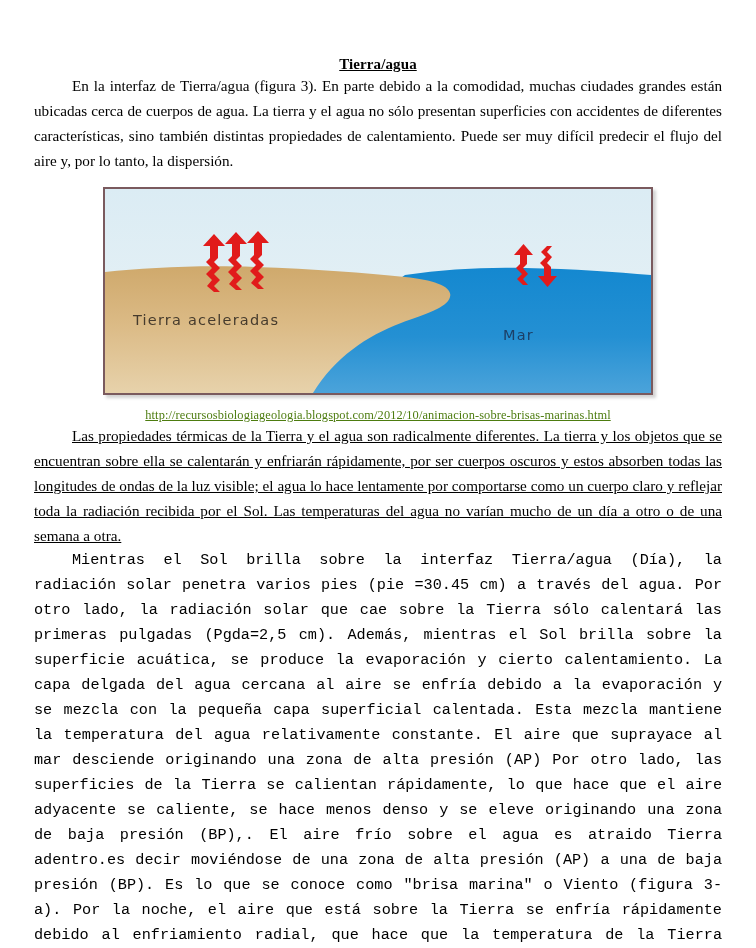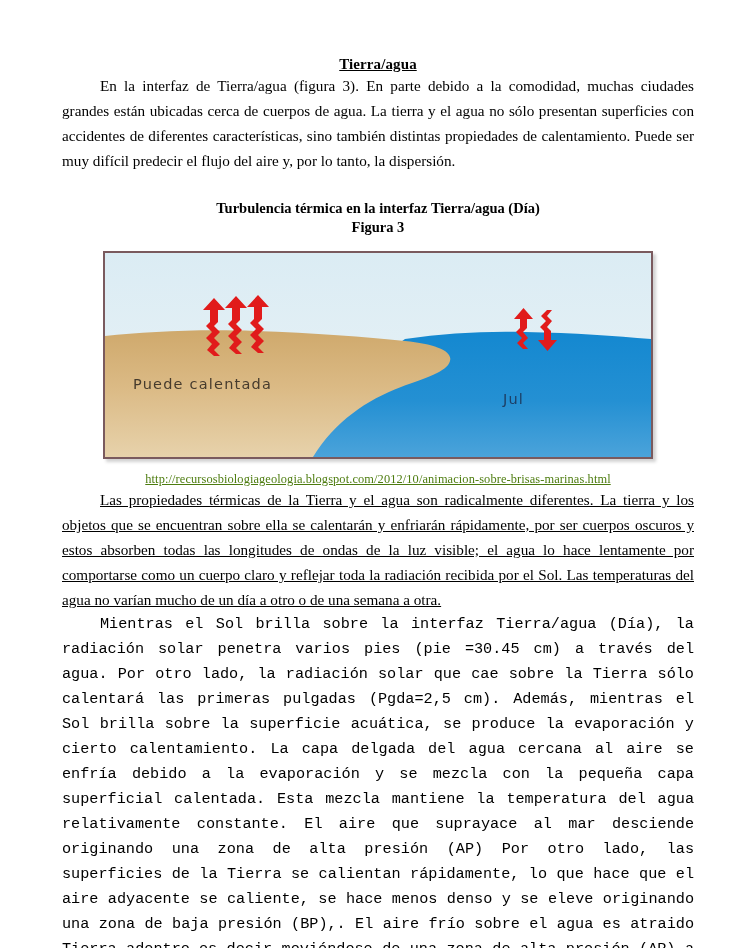--- a/index.html
+++ b/index.html
@@ -12,21 +12,21 @@
     height: 948px;
     overflow: hidden;
     font-family: "Liberation Serif", "DejaVu Serif", serif;
     color: #000000;
   }
   .page {
     position: relative;
     width: 756px;
     height: 948px;
     box-sizing: border-box;
-    padding: 0 62px;
+    padding: 0 34px;
   }
 
   
   .doc-title {
     text-align: center;
     font-weight: bold;
     font-size: 15px;
     margin: 0;
     padding-top: 56px;
     letter-spacing: 0.1px;
@@ -119,24 +119,20 @@
 </style>
 </head>
 <body>
 
 <div class="page">
 
   <h1 class="doc-title"><span>Tierra/agua</span></h1>
 
   <p class="body-text indent para-intro">En la  interfaz de Tierra/agua (figura 3). En parte debido a la comodidad, muchas ciudades grandes están ubicadas cerca de cuerpos de agua. La tierra y el agua no sólo presentan superficies con accidentes de diferentes características, sino también distintas propiedades de calentamiento. Puede ser muy difícil predecir el flujo del aire y, por lo tanto, la dispersión.</p>
 
-  <div class="figure-heading">
-    <span>Turbulencia térmica en la interfaz Tierra/agua (Día)</span>
-    <span class="line2">Figura 3</span>
-  </div>
 
   <div class="figure-wrap">
     <div class="figure-frame">
       <svg class="fig-svg" viewBox="0 0 546 204" preserveAspectRatio="none">
         <defs>
           <linearGradient id="skyGrad" x1="0" y1="0" x2="0" y2="1">
             <stop offset="0%" stop-color="#dbecf4"></stop>
             <stop offset="60%" stop-color="#e4f0f5"></stop>
             <stop offset="100%" stop-color="#edf5f7"></stop>
           </linearGradient>
@@ -185,22 +181,22 @@
                      L 20 9 L 10.5 -2 L 1 9 Z"></path>
           </g>
           <g transform="translate(432,57)">
             <path d="M 7 30 L 7 21 L 3 17 L 9 11 L 4 6 L 10 0
                      L 15 0 L 10 6 L 15 11 L 10 17 L 14 21 L 14 30
                      L 20 30 L 10.5 41 L 1 30 Z"></path>
           </g>
         </g>
       </svg>
 
-      <div class="fig-label land">Puede calentada</div>
-      <div class="fig-label sea">Jul</div>
+      <div class="fig-label land">Tierra aceleradas</div>
+      <div class="fig-label sea">Mar</div>
     </div>
   </div>
 
   <div class="figure-link-row">
     <a class="source-link" href="#">http://recursosbiologiageologia.blogspot.com/2012/10/animacion-sobre-brisas-marinas.html</a>
   </div>
 
   <p class="body-text indent para-after-figure">Las propiedades térmicas de la Tierra y el agua son radicalmente diferentes. La tierra y los objetos que se encuentran sobre ella se calentarán y enfriarán rápidamente, por ser  cuerpos oscuros y estos absorben todas las longitudes de ondas de la luz visible; el agua lo hace lentamente por comportarse como un cuerpo claro y reflejar toda la radiación recibida por el Sol. Las temperaturas del agua no varían mucho de un día a otro o de una semana a otra.</p>
 
   <p class="body-text indent para-main">Mientras el Sol brilla sobre la interfaz Tierra/agua (Día), la radiación solar penetra varios pies (pie =30.45 cm) a través del agua. Por otro lado, la radiación solar que cae sobre la Tierra sólo calentará las primeras pulgadas (Pgda=2,5 cm). Además, mientras el Sol brilla sobre la superficie acuática, se produce la evaporación y cierto calentamiento. La capa delgada del agua cercana al aire se enfría debido a la evaporación y se mezcla con la pequeña capa superficial calentada. Esta mezcla mantiene la temperatura del agua relativamente constante. El aire que suprayace al mar desciende originando una zona de alta presión (AP) Por otro lado, las superficies de la Tierra se calientan rápidamente, lo que hace que el aire adyacente se caliente, se hace menos denso y se eleve originando una zona de baja presión (BP),. El aire frío sobre el agua es atraido Tierra adentro.es decir moviéndose de una zona de alta presión (AP) a una de baja presión (BP).  Es lo que se conoce como "brisa marina" o Viento (figura 3-a).    Por la noche, el aire que está sobre la Tierra se enfría rápidamente debido al enfriamiento radial, que hace que la temperatura de la Tierra disminuya más rápidamente que la del cuerpo adyacente de agua. Esto crea un flujo de retorno llamado "brisa terrestre" (figura 3-b). Las velocidades del viento en una brisa terrestre son ligeras; mientras que las velocidades del viento en el mar pueden ser muy aceleradas. La presión diferencial sobre la tierra y el agua causa las brisas marinas. Con estas (durante el día), la presión sobre la Tierra calentada es menor que la presión sobre el agua más fría. En cambio, con las brisas terrestres (durante la noche) ocurre lo contrario.</p>

